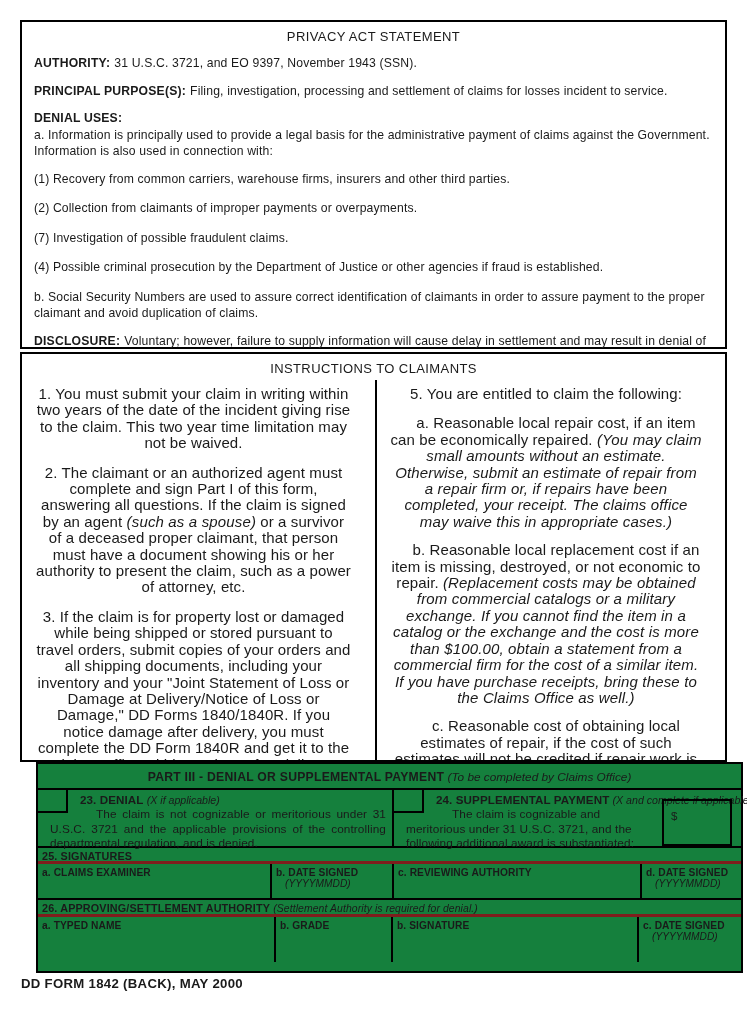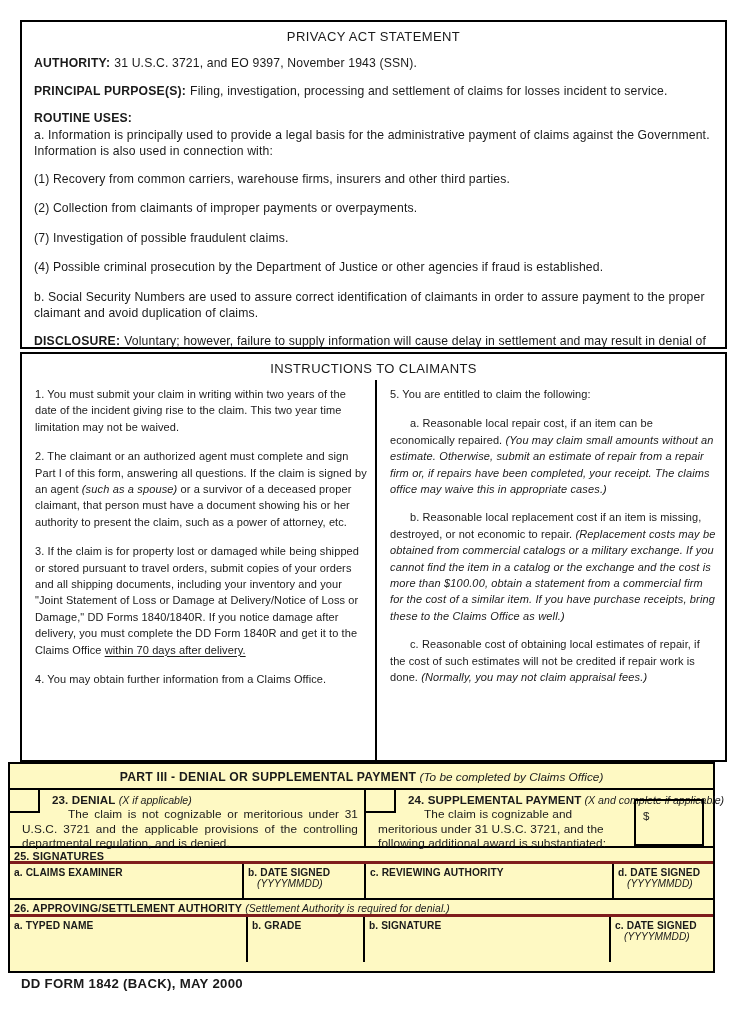--- a/index.html
+++ b/index.html
@@ -14,30 +14,30 @@
   .sec-title { text-align:center; font-size:13px; font-weight:normal; letter-spacing:.4px; margin-bottom:11px; }
   .privacy p { font-size:12.2px; line-height:16.5px; letter-spacing:.15px; margin-bottom:11px; }
   .privacy p.tight { margin-bottom:0; }
   .privacy .lbl { font-weight:bold; margin-right:4px; letter-spacing:.2px; }
   .privacy .li { margin-bottom:13px; }
 
   
   .instructions { top:352px; height:410px; display:flex; flex-direction:column; overflow:hidden; }
   .instructions .sec-title { margin:7px 0 4px 0; }
   .cols { flex:1; display:flex; }
-  .col { width:50%; padding:6px 7px 4px 13px; font-size:11px; line-height:16.4px; letter-spacing:.1px; }
+  .col { width:50%; padding:6px 23px 4px 13px; font-size:15px; line-height:16.4px; letter-spacing:.1px;text-align:center; }
   .col.left { width:356px; border-right:2px solid #000; }
   .col.right { width:349px; }
   .col p { margin-bottom:13px; }
   .col p.sub { text-indent:20px; margin-bottom:12px; }
   .col i { letter-spacing:.15px; }
   u { text-underline-offset:2px; }
 
   
-  .part3 { position:absolute; left:8px; top:762px; width:707px; height:211px; border:2px solid #000; background:#fef9c3; }
+  .part3 { position:absolute; left:36px; top:762px; width:707px; height:211px; border:2px solid #000; background:#15803d; }
   .p3-header { height:26px; border-bottom:2px solid #000; text-align:center; padding-top:6px; font-size:12.2px; }
   .p3-header b { letter-spacing:.25px; }
   .p3-header i { font-size:11.8px; }
 
   .p3-row2 { display:flex; height:58px; border-bottom:2px solid #000; }
   .cell { position:relative; font-size:11.8px; }
   .c23 { width:356px; border-right:2px solid #000; }
   .c24 { width:347px; }
   .checkbox { float:left; width:30px; height:23px; border-right:2px solid #000; border-bottom:2px solid #000; margin-right:8px; cursor:pointer; }
   .cell-title { padding-top:3px; margin-left:42px; font-size:11.6px; white-space:nowrap; }
@@ -65,21 +65,21 @@
 </style>
 </head>
 <body>
 
 <div class="page">
 
   <section class="box privacy">
     <div class="sec-title">PRIVACY ACT STATEMENT</div>
     <p><span class="lbl">AUTHORITY:</span><span>31 U.S.C. 3721, and EO 9397, November 1943 (SSN).</span></p>
     <p><span class="lbl">PRINCIPAL PURPOSE(S):</span><span>Filing, investigation, processing and settlement of claims for losses incident to service.</span></p>
-    <p class="tight"><span class="lbl">ROUTINE USES:</span></p>
+    <p class="tight"><span class="lbl">DENIAL USES:</span></p>
     <p>a.  Information is principally used to provide a legal basis for the administrative payment of claims against the Government. Information is also used in connection with:</p>
     <p class="li">(1)  Recovery from common carriers, warehouse firms, insurers and other third parties.</p>
     <p class="li">(2)  Collection from claimants of improper payments or overpayments.</p>
     <p class="li">(7)  Investigation of possible fraudulent claims.</p>
     <p class="li">(4)  Possible criminal prosecution by the Department of Justice or other agencies if fraud is established.</p>
     <p>b.  Social Security Numbers are used to assure correct identification of claimants in order to assure payment to the proper claimant and avoid duplication of claims.</p>
     <p><span class="lbl">DISCLOSURE:</span><span>Voluntary; however, failure to supply information will cause delay in settlement and may result in denial of a portion or all of the claim.</span></p>
   </section>
 
   <section class="box instructions">

